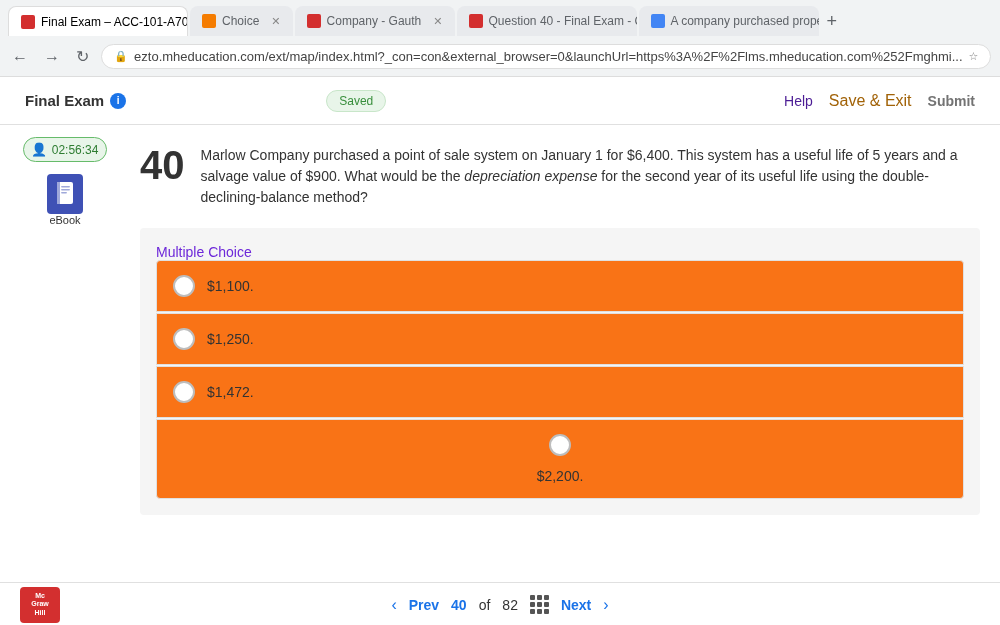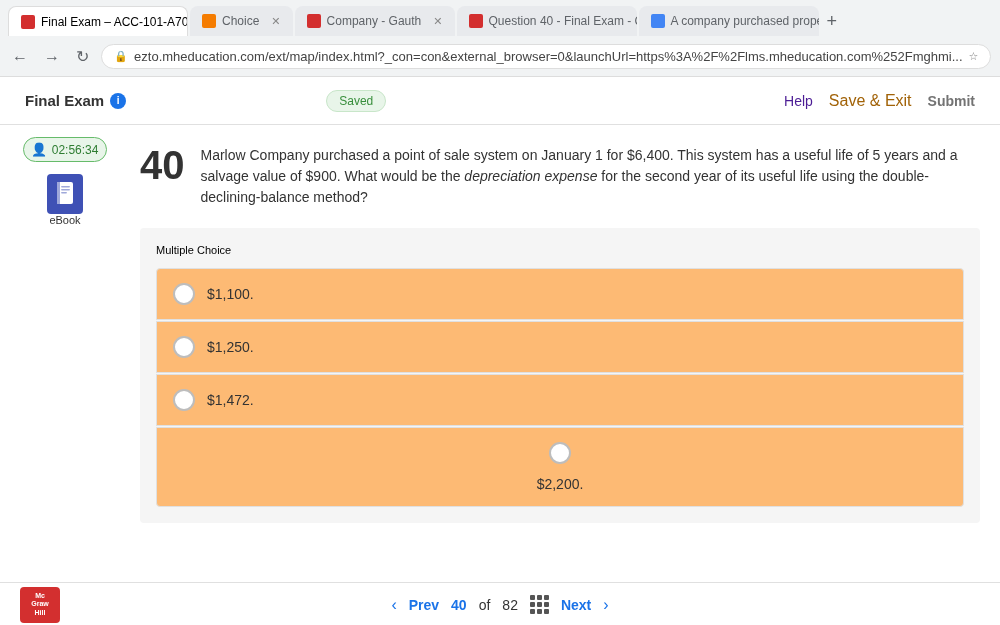--- a/index.html
+++ b/index.html
@@ -49,23 +49,23 @@
 
     
     .question-area { flex: 1; padding: 20px 20px 10px 10px; }
     .question-header { display: flex; align-items: flex-start; gap: 16px; margin-bottom: 20px; }
     .question-number { font-size: 40px; font-weight: bold; color: #333; line-height: 1; }
     .question-text { font-size: 14px; color: #333; line-height: 1.5; }
     .question-text em { font-style: italic; }
 
     
     .mc-container { background: #f5f5f5; border-radius: 4px; padding: 16px; }
-    .mc-label { font-size: 11px; color: #000000; margin-bottom: 12px; }
+    .mc-label { font-size: 14px; color: #6d28d9; margin-bottom: 0; }
     .choices { display: flex; flex-direction: column; gap: 1px; }
-    .choice-row { display: flex; align-items: center; gap: 12px; background: #fdba74; padding: 14px 16px; border: 1px solid #e0e0e0; cursor: pointer; }
+    .choice-row { display: flex; align-items: center; gap: 12px; background: #f97316; padding: 14px 16px; border: 1px solid #e0e0e0; cursor: pointer; }
     .choice-row:first-child { border-radius: 4px 4px 0 0; }
     .choice-row:last-child { border-radius: 0 0 4px 4px; flex-direction: column; }
     .radio-circle { width: 22px; height: 22px; border-radius: 50%; border: 2px solid #bdbdbd; flex-shrink: 0; background: #fff; }
     .choice-text { font-size: 14px; color: #333; }
 
     
     .footer { height: 44px; display: flex; align-items: center; justify-content: center; border-top: 1px solid #e0e0e0; background: #fff; position: relative; }
     .footer-logo { position: absolute; left: 20px; }
     .mcgraw-logo { width: 40px; height: 36px; background: #d32f2f; border-radius: 4px; display: flex; align-items: center; justify-content: center; }
     .mcgraw-logo-text { color: #fff; font-size: 7px; font-weight: bold; line-height: 1.2; text-align: center; }

